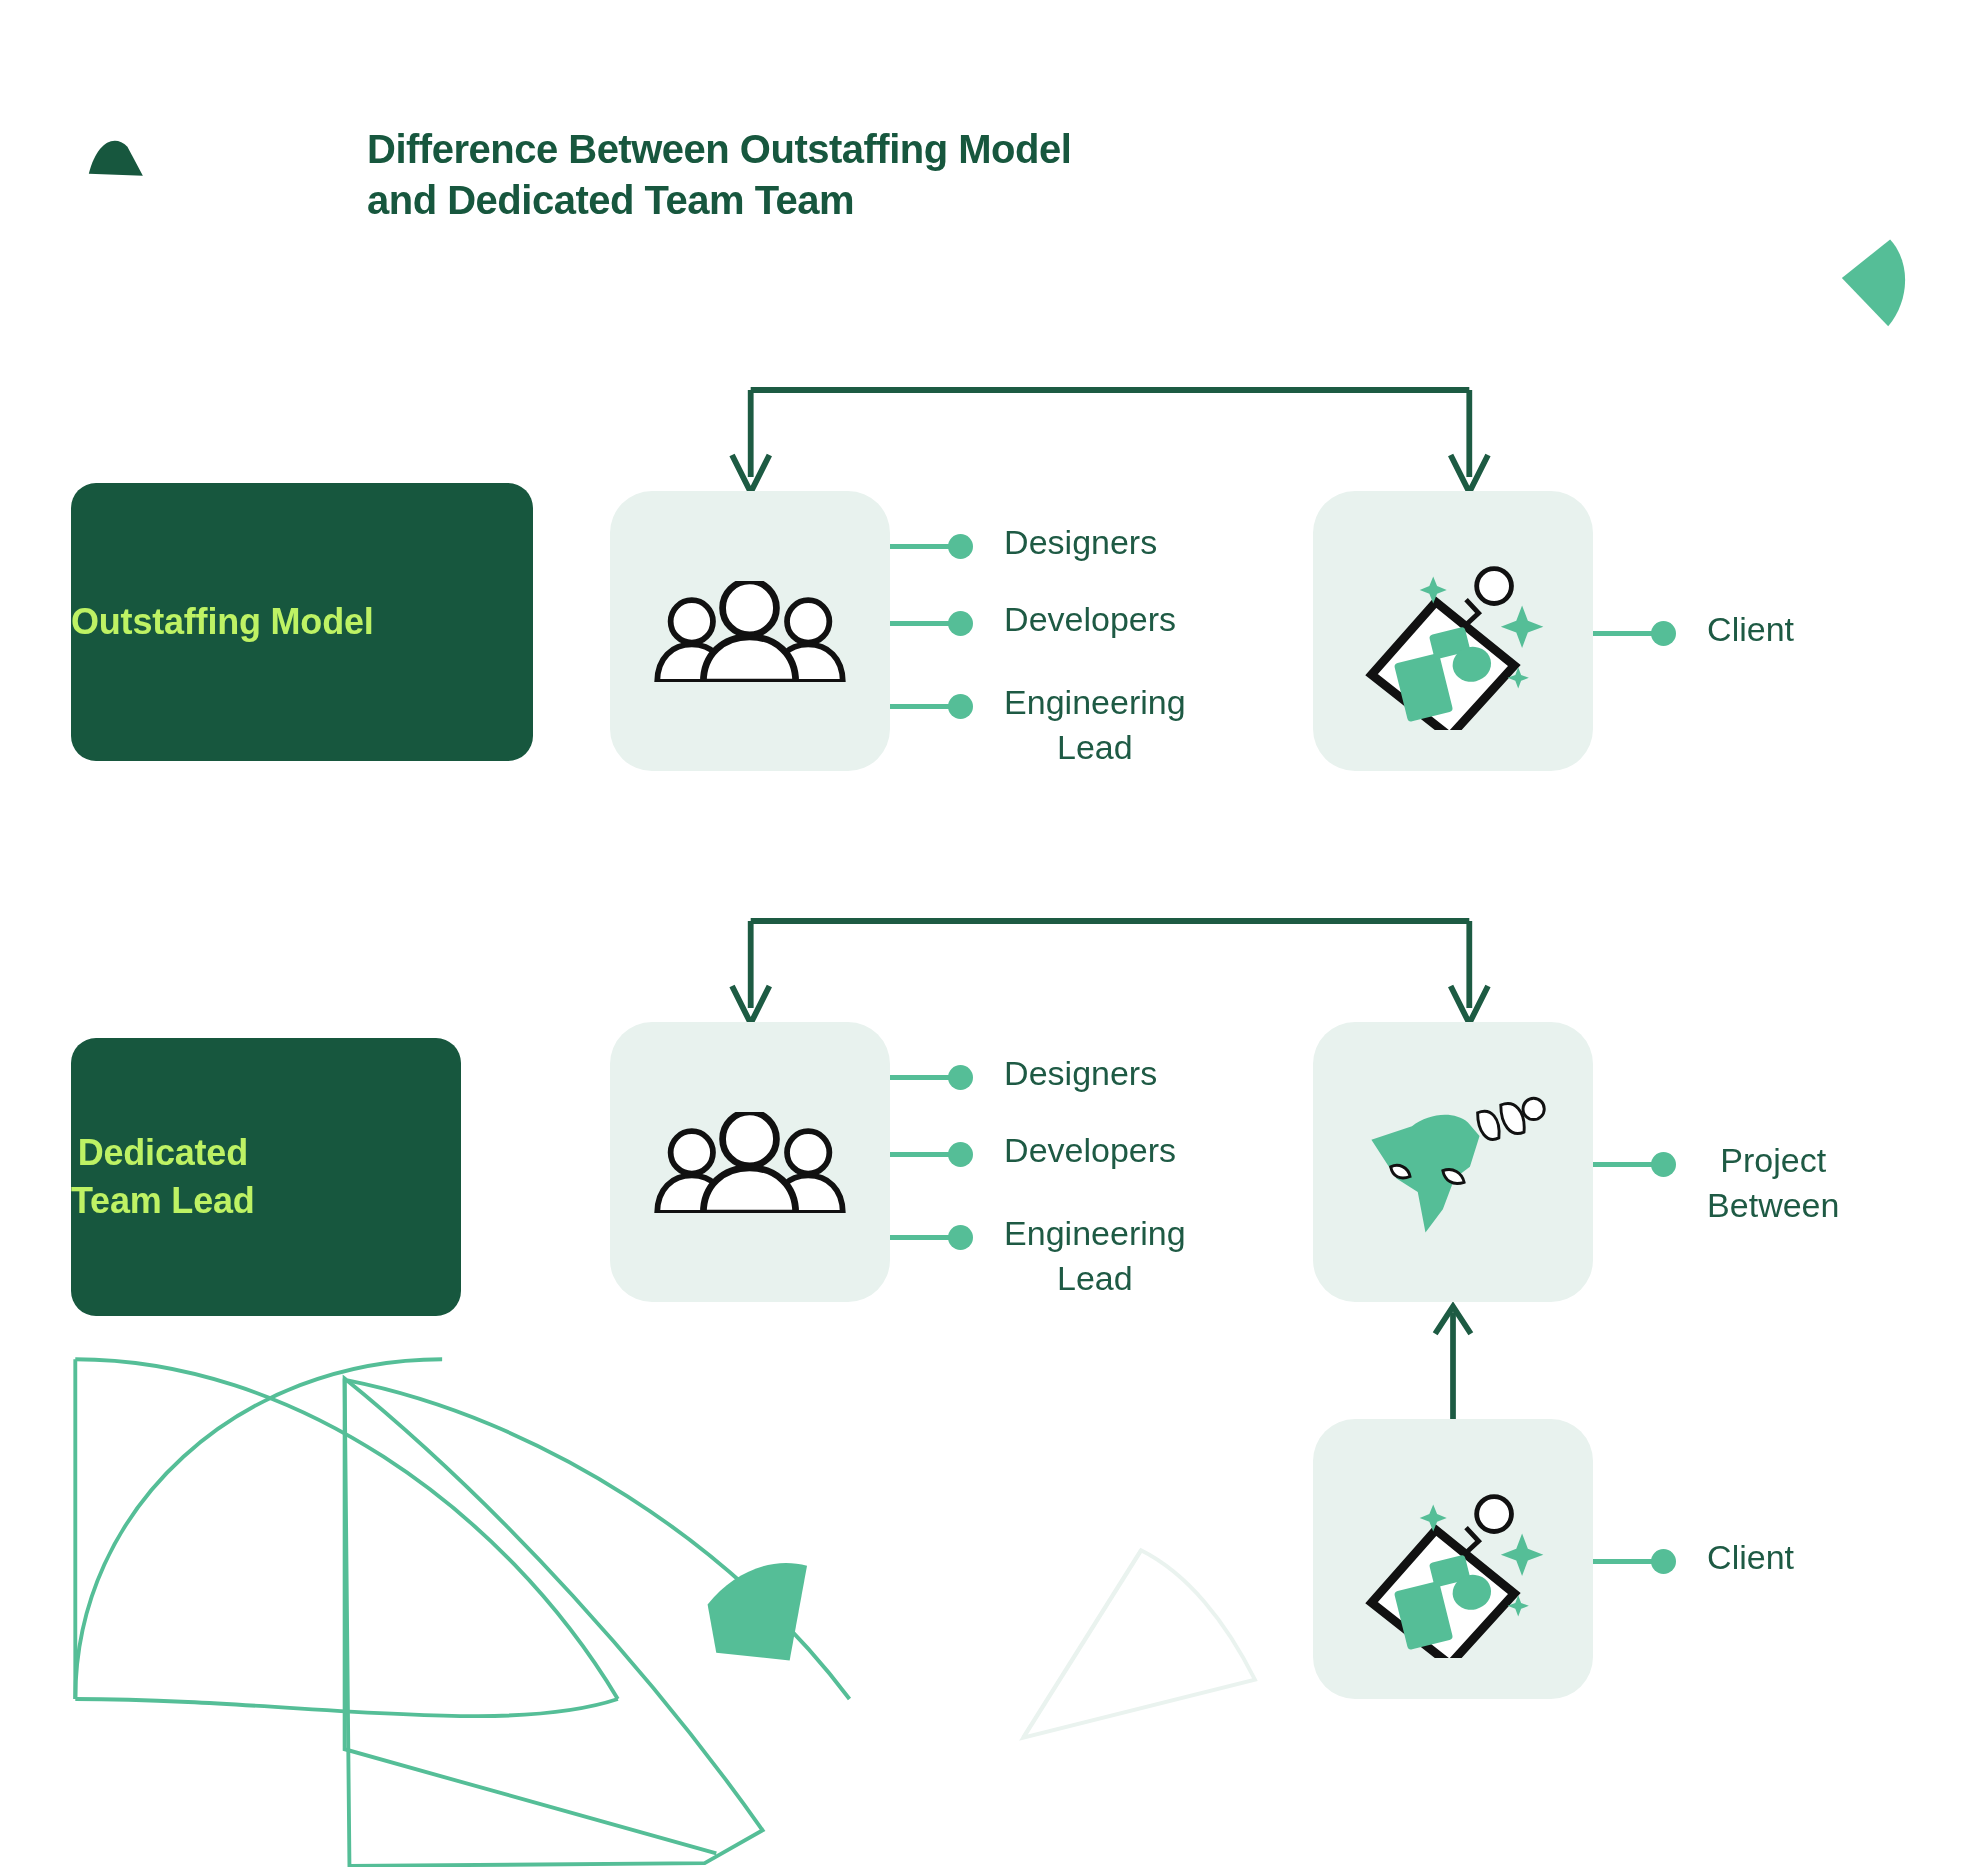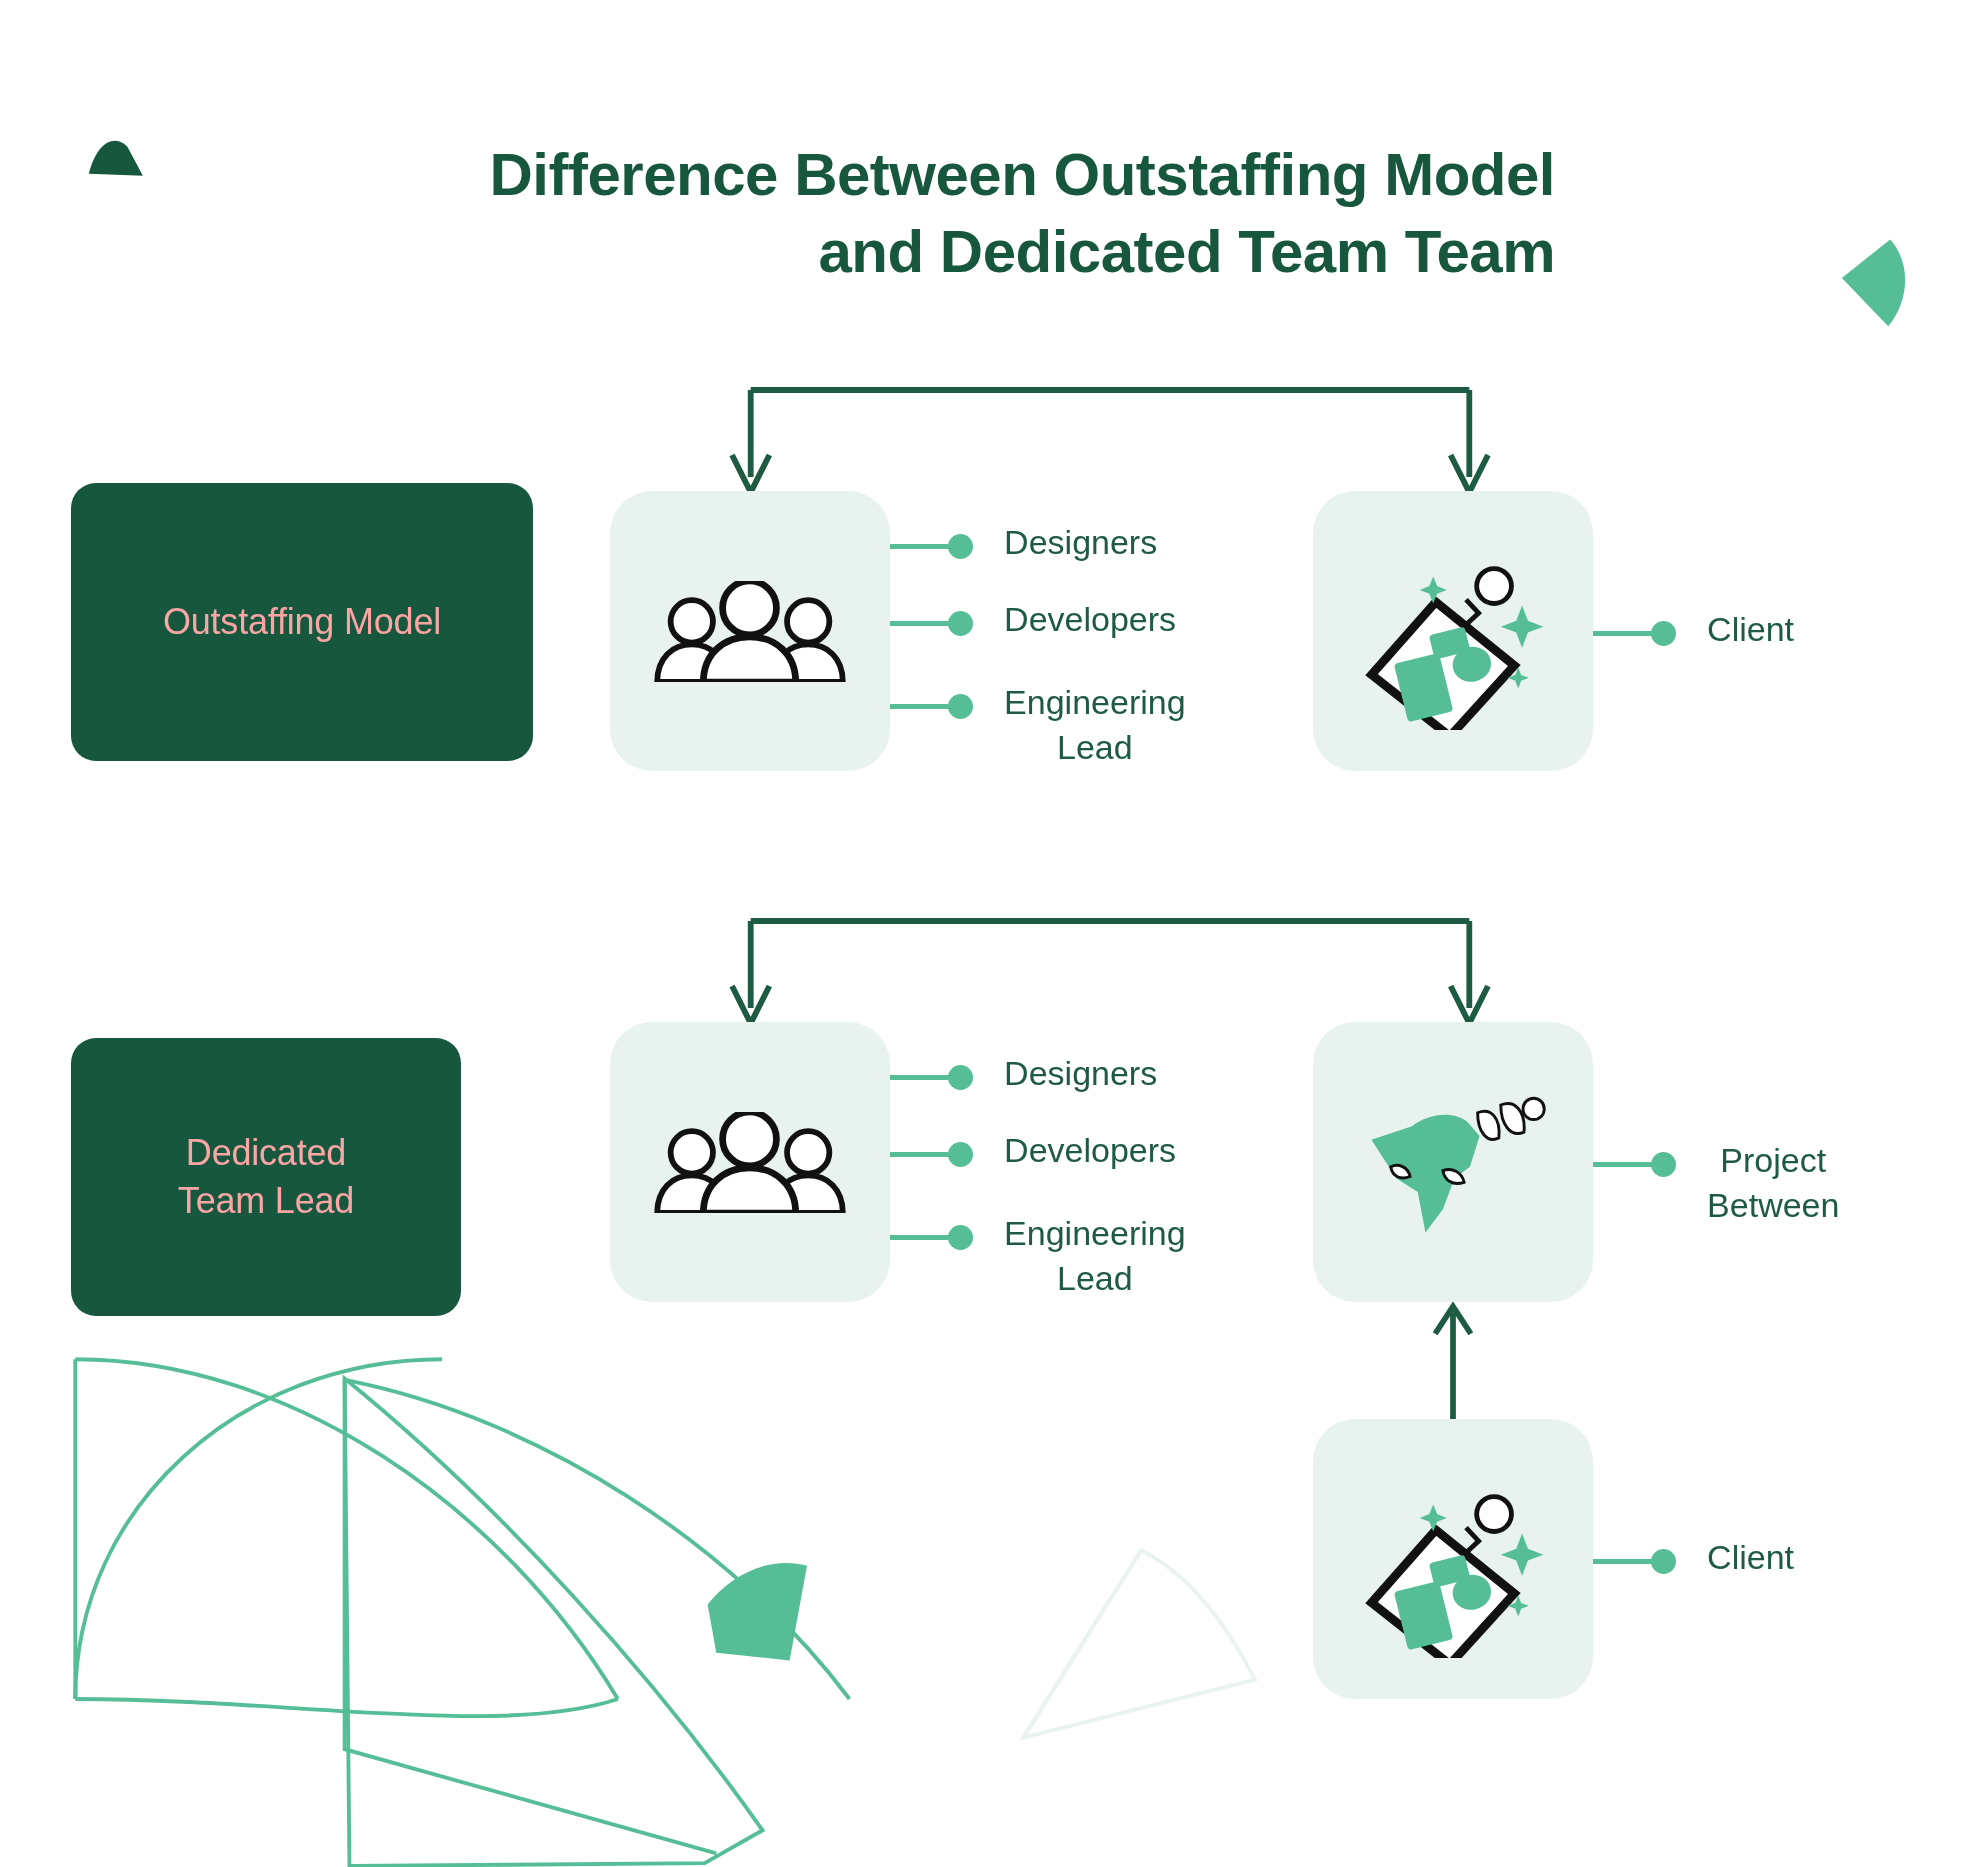--- a/index.html
+++ b/index.html
@@ -22,50 +22,49 @@
     inset: 0;
     pointer-events: none;
   }
 
   
   .title {
     position: absolute;
     left: 367px;
     top: 97px;
     width: 1188px;
-    text-align: right;
+    text-align: left;
     color: #17573E;
-    font-size: 60px;
+    font-size: 40px;
     line-height: 1.28;
     font-weight: bold;
     letter-spacing: -0.5px;
   }
   .title .t-line { display: block; }
 
   
   .section {
     position: absolute;
     left: 0;
     width: 1977px;
   }
   #section-outstaffing { top: 367px; height: 454px; }
   #section-dedicated   { top: 898px; height: 763px; }
 
   
   .model-box {
     position: absolute;
     background: #17573E;
     border-radius: 25px;
-    color: #fca5a5;
+    color: #bef264;
     font-size: 36px;
-    font-weight: normal;
+    font-weight: bold;
     line-height: 1.32;
     display: flex;
     align-items: center;
-    justify-content: center;
     text-align: center;
     letter-spacing: -0.2px;
   }
   #model-box-outstaffing {
     left: 71px; top: 116px; width: 462px; height: 278px;
   }
   #model-box-dedicated {
     left: 71px; top: 140px; width: 390px; height: 278px;
   }
   .model-box .mb-line { display: block; }

